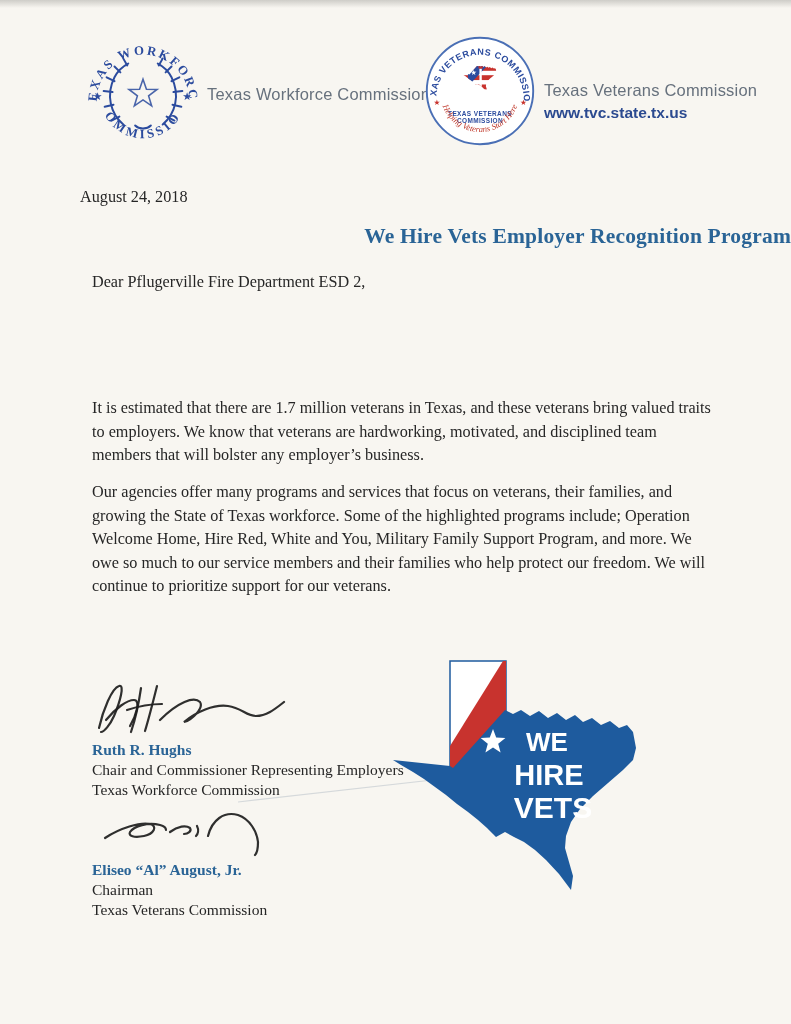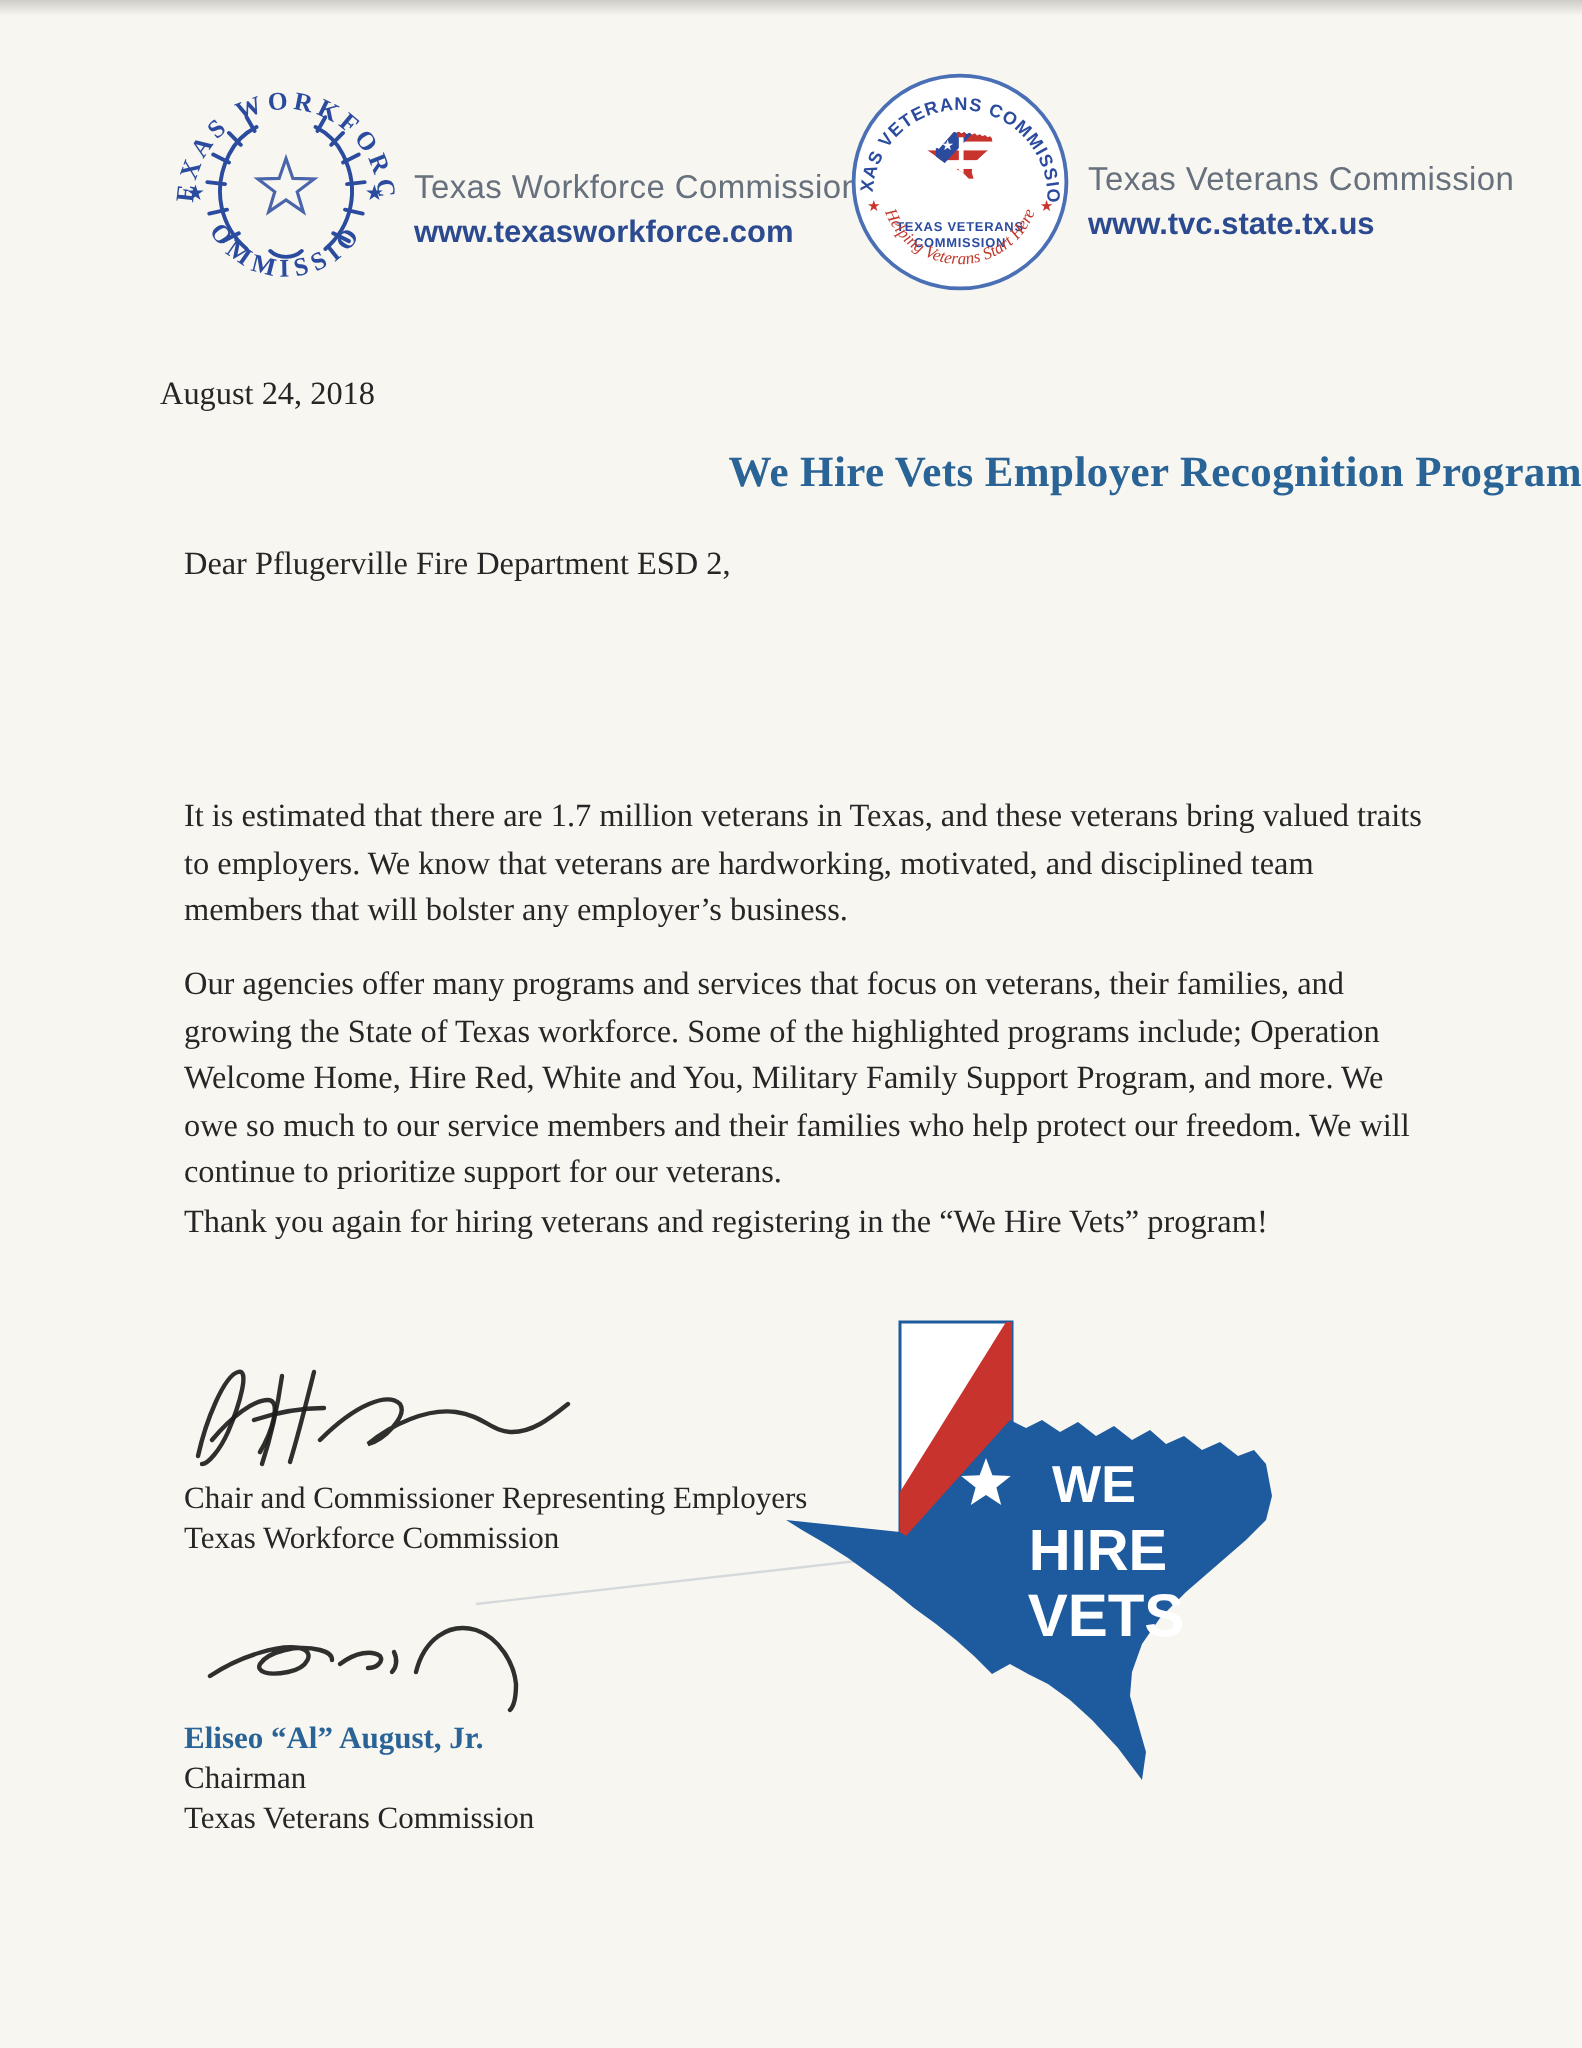--- a/index.html
+++ b/index.html
@@ -53,21 +53,20 @@
         <path d="M 52,91 C 56,95 64,95 68,91"></path>
         <path d="M36,82 L28,86 M30,70 L21,72 M29,57 L20,56 M31,46 L23,42 M37,37 L31,31 M44,30 L40,23"></path>
         <path d="M84,82 L92,86 M90,70 L99,72 M91,57 L100,56 M89,46 L97,42 M83,37 L89,31 M76,30 L80,23"></path>
       </g>
       <path d="M60,44 L63.5,54.1 L74.3,54.4 L65.7,60.9 L68.8,71.1 L60,65 L51.2,71.1 L54.3,60.9 L45.7,54.4 L56.5,54.1 Z" fill="none" stroke="#2b4b9e" stroke-width="1.6" opacity=".85"></path>
     </svg>
   </div>
 
   <div class="abs org-block" style="left:207px;top:84px;">
     <div class="org-name">Texas Workforce Commission</div>
-    <div class="org-url">www.texasworkforce.com</div>
   </div>
 
   <div class="abs" style="left:423px;top:34px;width:114px;height:114px;">
     <svg viewBox="0 0 120 120" width="114" height="114">
       <defs>
         <path id="tvcTop" d="M 14,68 A 46,46 0 1 1 106,68" fill="none"></path>
         <path id="tvcBot" d="M 20,74 A 42,42 0 0 0 100,74" fill="none"></path>
         <clipPath id="tvcClip">
           <path d="M 70,120 L 122,62 L 130,66 138,62 147,68 156,63 165,70 174,65 183,72 192,67 200,74 209,70 218,77 227,73 236,80 244,77 250,84 L 253,100 250,112 L 240,122 225,135 210,148 197,161 188,174 183,188 182,200 186,214 190,228 188,242 L 176,226 163,212 152,202 141,194 131,189 122,184 113,189 104,180 95,172 85,164 74,156 63,147 52,139 41,131 30,124 18,117 10,112 L 67,118 Z"></path>
         </clipPath>
@@ -105,34 +104,34 @@
   </div>
 
   <div class="abs date">August 24, 2018</div>
 
   <div class="abs title">We Hire Vets Employer Recognition Program</div>
 
   <p class="abs bodyline salutation">Dear Pflugerville Fire Department ESD 2,</p>
 
   <p class="abs bodyline p2">It is estimated that there are 1.7 million veterans in Texas, and these veterans bring valued traits to employers. We know that veterans are hardworking, motivated, and disciplined team members that will bolster any employer’s business.</p>
   <p class="abs bodyline p3">Our agencies offer many programs and services that focus on veterans, their families, and growing the State of Texas workforce. Some of the highlighted programs include; Operation Welcome Home, Hire Red, White and You, Military Family Support Program, and more. We owe so much to our service members and their families who help protect our freedom. We will continue to prioritize support for our veterans.</p>
-  <p class="abs bodyline p4">Thank you again for hiring veterans and registering in the “We Hire Vets” program!</p>
 
 
   <div class="abs" style="left:94px;top:674px;width:195px;height:66px;">
     <svg class="sig-svg" viewBox="0 0 195 66" width="195" height="66">
       <path d="M5,54 C9,36 18,14 25,12 C31,10 26,28 20,42 C16,51 10,58 7,58"></path>
       <path d="M12,46 C22,34 33,26 40,26 C47,26 42,42 36,52"></path>
       <path d="M47,14 C45,28 41,46 37,58"></path>
       <path d="M63,12 C59,28 55,44 51,57"></path>
       <path d="M33,36 C45,32 56,30 68,30"></path>
       <path d="M66,46 C84,28 100,22 106,28 C110,34 98,46 90,48 C102,38 120,30 134,32 C148,34 152,42 162,42 C172,42 180,36 190,28"></path>
     </svg>
   </div>
   <div class="abs signer" style="top:740px;">
+    <div class="signer-name">Ruth R. Hughs</div>
     <div class="signer-line">Chair and Commissioner Representing Employers</div>
     <div class="signer-line">Texas Workforce Commission</div>
   </div>
 
   <svg class="abs" style="left:230px;top:756px;" width="370" height="50">
     <line x1="8" y1="46" x2="362" y2="6" stroke="#c7cdd2" stroke-width="1.2" opacity=".7"></line>
   </svg>
 
   <div class="abs" style="left:100px;top:808px;width:170px;height:50px;">
     <svg class="sig-svg" viewBox="0 0 170 50" width="170" height="50">

